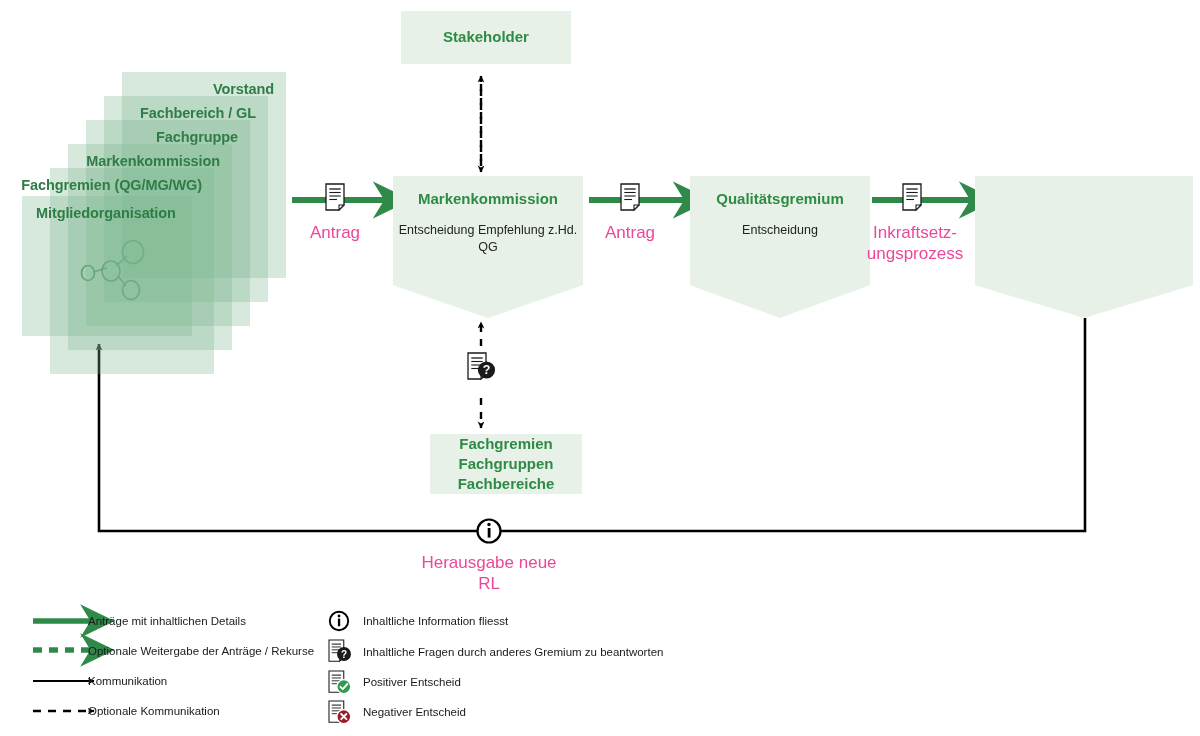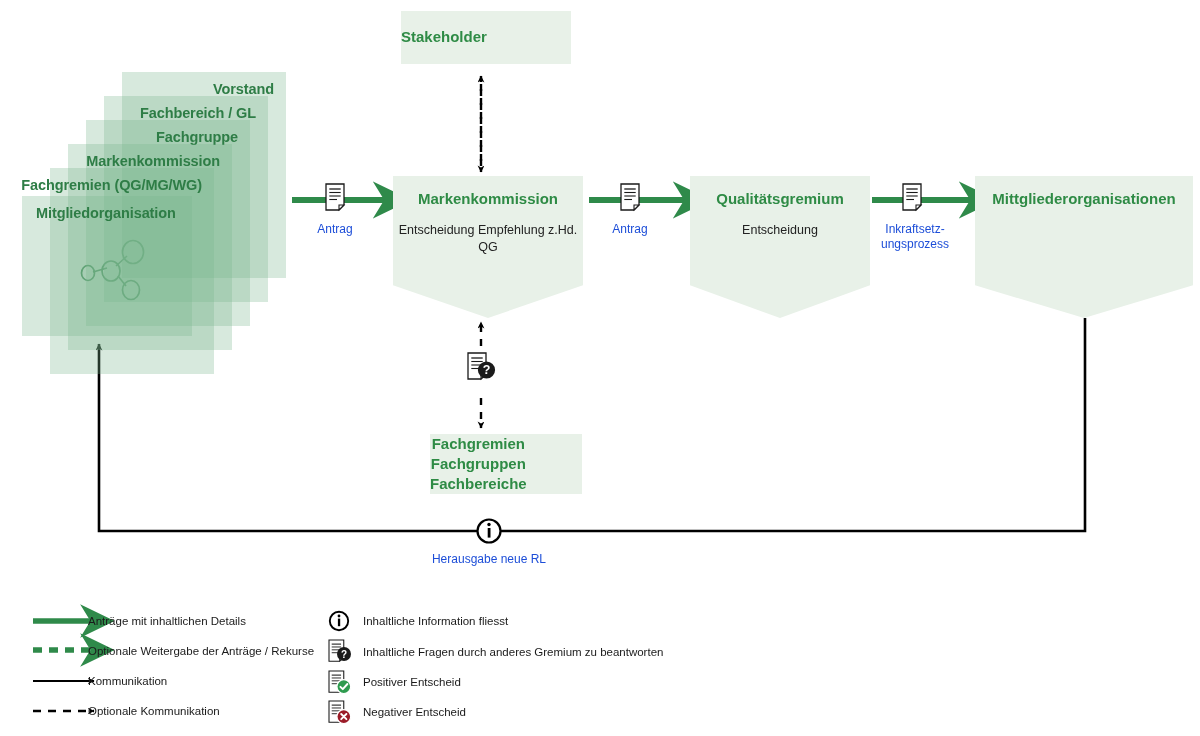--- a/index.html
+++ b/index.html
@@ -67,36 +67,36 @@
     line-height: 1.35;
   }
 
   
   .rbox {
     position: absolute;
     background: #e8f1e8;
     box-sizing: border-box;
     display: flex;
     flex-direction: column;
-    align-items: flex-start;
+    align-items: center;
     justify-content: center;
     text-align: center;
   }
   .rbox .rtitle {
     font-size: 15px;
     font-weight: bold;
     color: #2e8b45;
     line-height: 1.35;
   }
 
   
   .flowlabel {
     position: absolute;
-    font-size: 12px;
-    color: #1d4ed8;
+    font-size: 17px;
+    color: #ec4899;
     text-align: center;
     line-height: 1.25;
     white-space: pre-line;
   }
 
   
   .legend-text {
     position: absolute;
     font-size: 11.5px;
     color: #1a1a1a;
@@ -295,21 +295,20 @@
   <div class="psub">Entscheidung
 Empfehlung z.Hd. QG</div>
 </div>
 
 <div class="pbox" style="left:690px; top:176px; width:180px; height:142px;">
   <div class="ptitle">Qualitätsgremium</div>
   <div class="psub">Entscheidung</div>
 </div>
 
 <div class="pbox" style="left:975px; top:176px; width:218px; height:142px;">
-  <div class="ptitle">Mittgliederorganisationen</div>
 </div>
 
 <div class="rbox" style="left:430px; top:434px; width:152px; height:60px;">
   <div class="rtitle" style="white-space: pre-line;">Fachgremien
 Fachgruppen
 Fachbereiche</div>
 </div>
 
 <div class="flowlabel" style="left:295px; top:222px; width:80px;">Antrag</div>
 <div class="flowlabel" style="left:590px; top:222px; width:80px;">Antrag</div>

